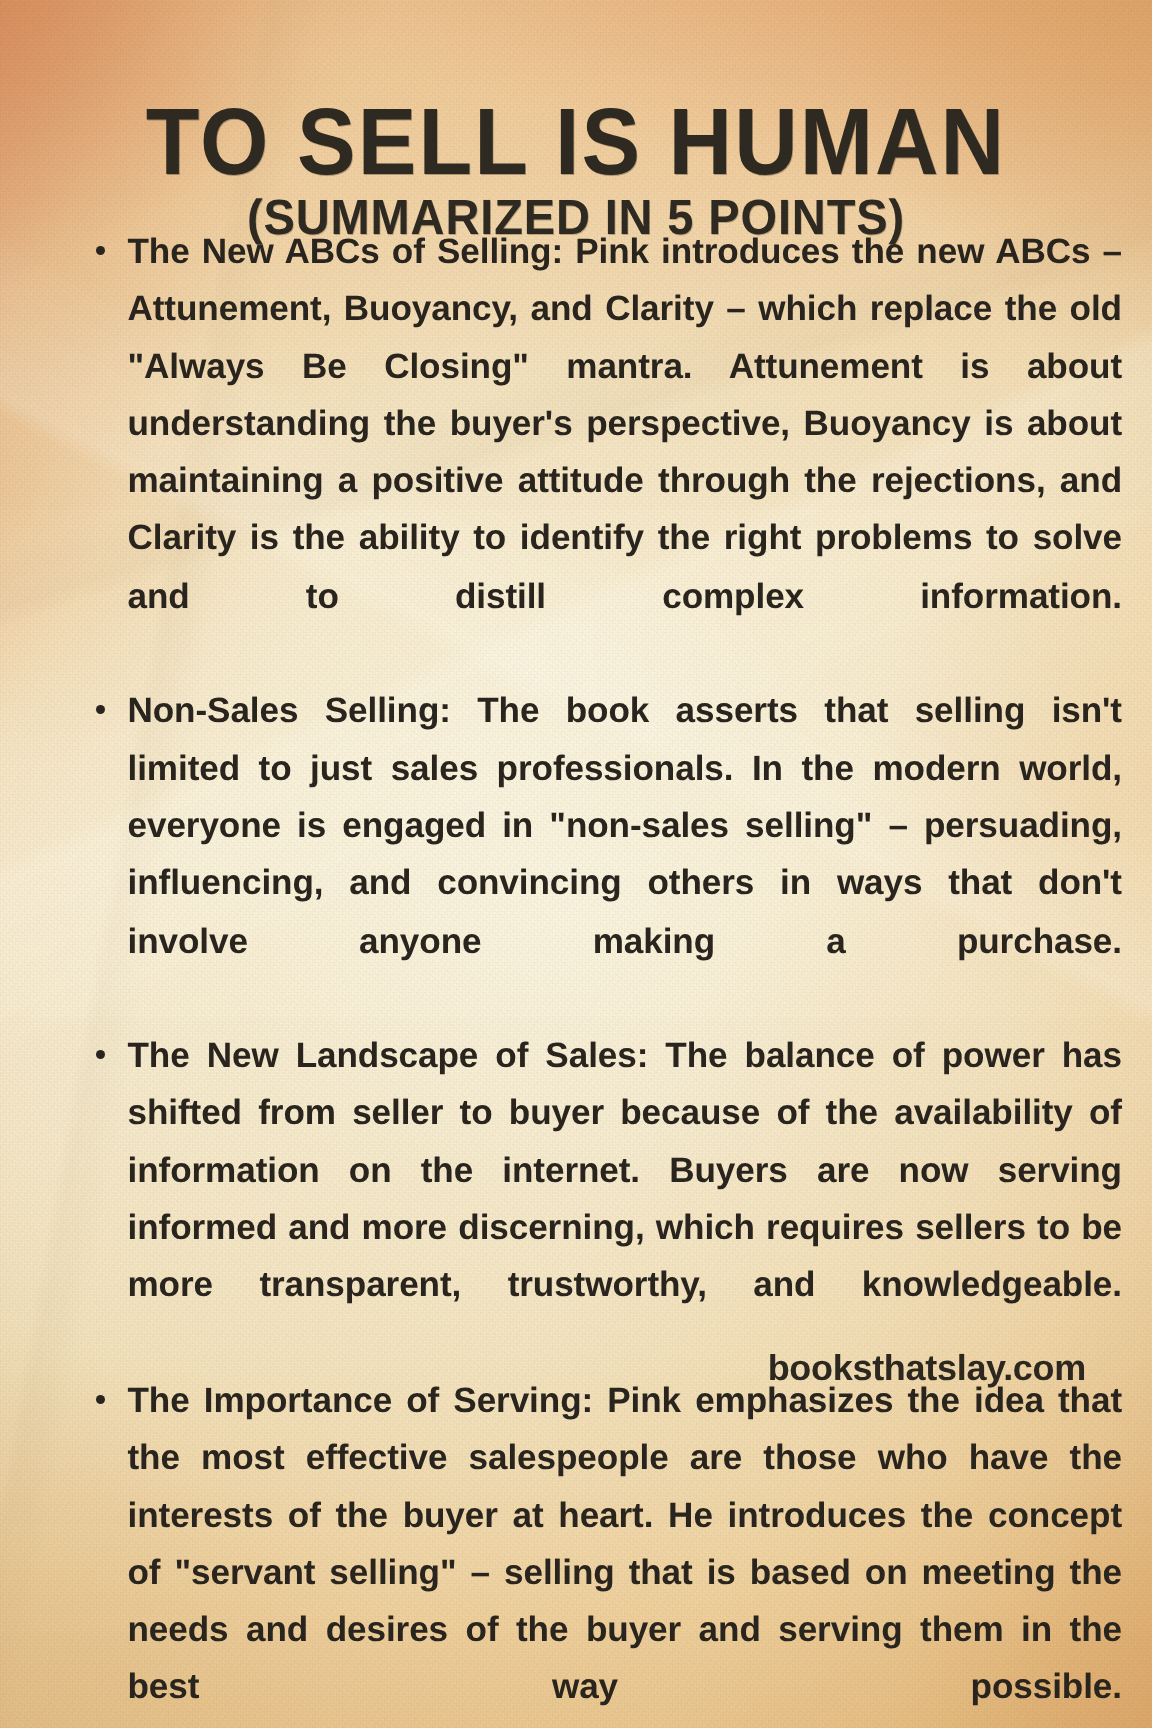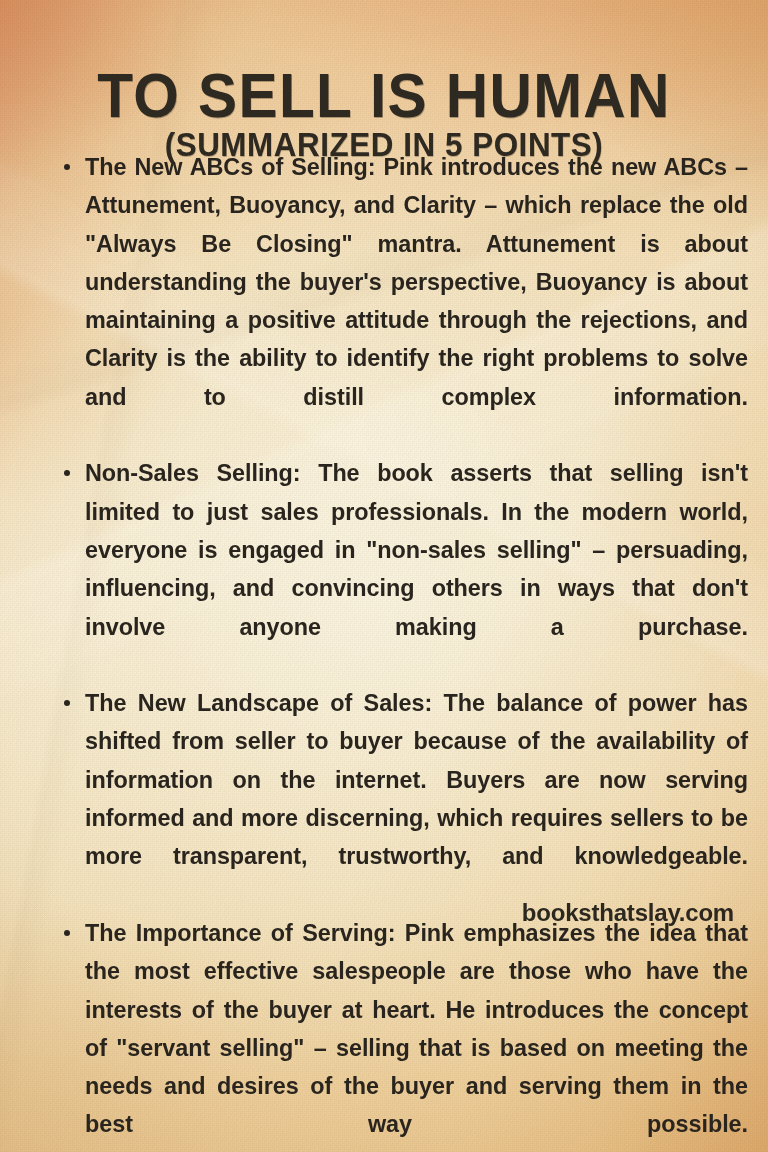--- a/index.html
+++ b/index.html
@@ -173,21 +173,21 @@
   
   .point .ptext::after {
     content: "";
     display: inline-block;
     width: 100%;
     height: 0;
   }
 
   .footer {
     position: absolute;
-    right: 34px;
+    right: 44px;
     bottom: 16px;
     font-family: "Liberation Sans", sans-serif;
     font-weight: 700;
     font-size: 24px;
     line-height: 30px;
     letter-spacing: -0.2px;
     color: #2c2820;
   }
 </style>
 </head>

